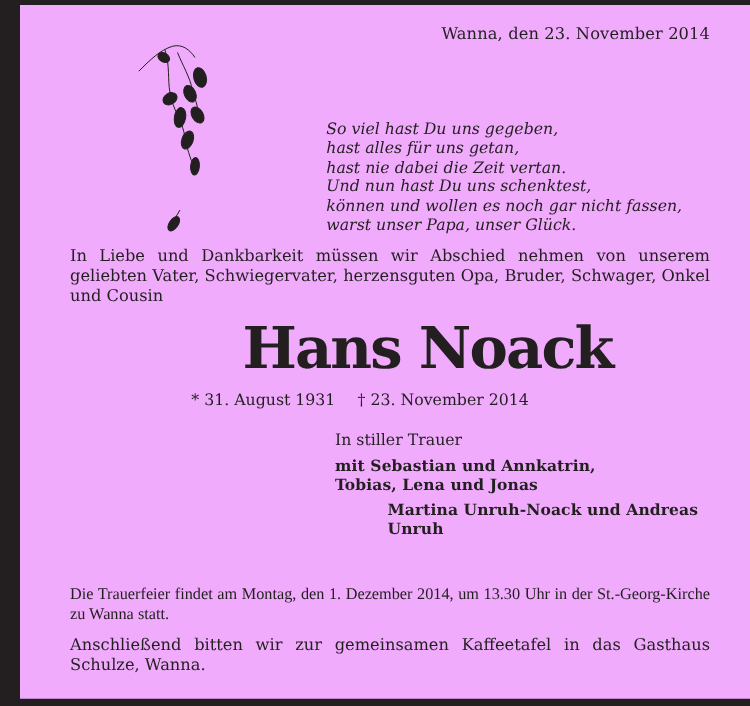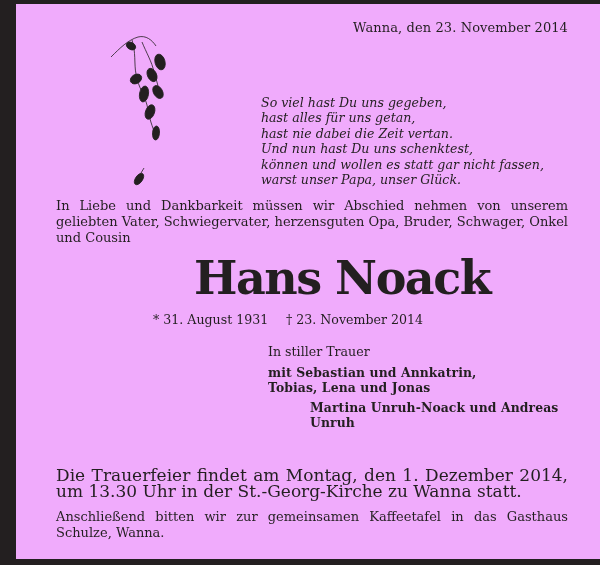--- a/index.html
+++ b/index.html
@@ -16,21 +16,21 @@
   .ornament { left: 92px; top: 28px; width: 70px; height: 160px; }
   .intro { left: 40px; top: 194px; width: 512px; font-size: 13px; line-height: 16px; text-align: justify; text-align-last: left; }
   .name { left: 0; width: 590px; top: 246px; text-align: center; font-family: "DejaVu Serif", serif; font-weight: bold; font-size: 46px; letter-spacing: -1.5px; line-height: 56px; padding-left: 31px; }
   .dates { top: 308px; font-size: 12.6px; white-space: nowrap; }
   .dates.born { left: 137px; }
   .dates.died { left: 270px; }
   .mourners { left: 252px; top: 340px; font-size: 12.6px; line-height: 15px; }
   .mourners .lead { margin-bottom: 6px; }
   .mourners .bold { font-weight: bold; font-size: 12.4px; letter-spacing: 0.1px; }
   .mourners .gap { margin-top: 5px; margin-left: 42px; }
-  .funeral { left: 40px; top: 463px; width: 512px; font-size: 17px; line-height: 16px; text-align: justify; text-align-last: left; }
+  .funeral { left: 40px; top: 463px; width: 512px; font-size: 13px; line-height: 16px; text-align: justify; text-align-last: left; font-family: Liberation Serif, serif; }
   .coffee { left: 40px; top: 505px; width: 512px; font-size: 13px; line-height: 16px; text-align: justify; text-align-last: left; }
 </style>
 </head>
 <body>
 
 <div class="page">
 
   <div class="abs dateline">Wanna, den 23. November 2014</div>
 
   <svg class="abs ornament" viewBox="0 0 70 160">
@@ -49,21 +49,21 @@
       <ellipse cx="31" cy="147" rx="3.5" ry="6.5" transform="rotate(35 31 147)"></ellipse>
       <path d="M33,141 L36,136" fill="none"></path>
     </g>
   </svg>
 
   <div class="abs poem">
     <div>So viel hast Du uns gegeben,</div>
     <div>hast alles für uns getan,</div>
     <div>hast nie dabei die Zeit vertan.</div>
     <div>Und nun hast Du uns schenktest,</div>
-    <div>können und wollen es statt gar nicht fassen,</div>
+    <div>können und wollen es noch gar nicht fassen,</div>
     <div>warst unser Papa, unser Glück.</div>
   </div>
 
   <div class="abs intro">In Liebe und Dankbarkeit müssen wir Abschied nehmen von unserem geliebten Vater, Schwiegervater, herzensguten Opa, Bruder, Schwager, Onkel und Cousin</div>
 
   <div class="abs name">Hans Noack</div>
 
   <div class="abs dates born">* 31. August 1931</div>
   <div class="abs dates died">† 23. November 2014</div>
 

